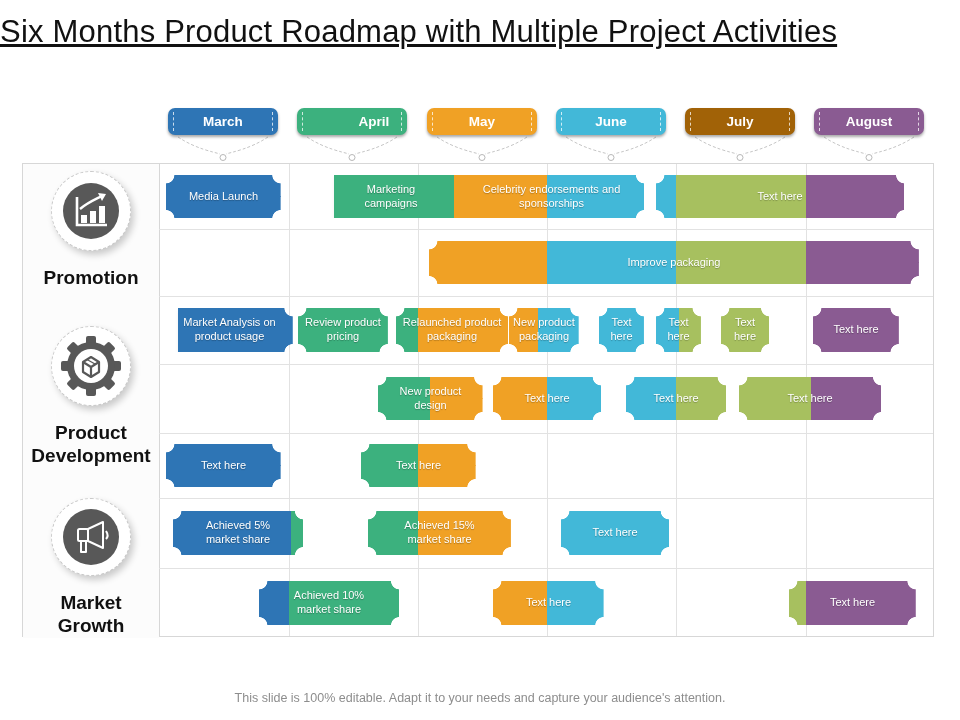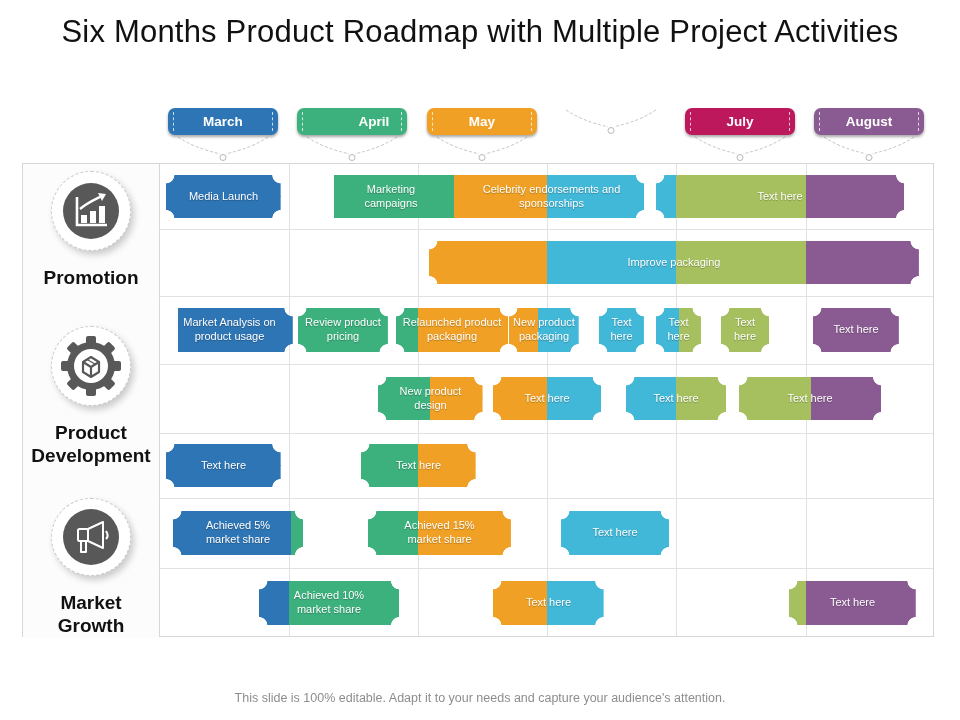--- a/index.html
+++ b/index.html
@@ -1,19 +1,19 @@
 <!DOCTYPE html>
 <html><head>
 <meta charset="utf-8">
 <style>
   html,body{margin:0;padding:0;background:#ffffff;}
   .stage{position:relative;width:960px;height:720px;background:#ffffff;overflow:hidden;
          font-family:"Liberation Sans", sans-serif;}
-  .title{position:absolute;top:14px;left:0;width:100%;text-align:center;margin:0;
-         font-size:31px;font-weight:400;color:#111;letter-spacing:.2px;}
+  .title{position:absolute;top:14px;left:0;width:100%;margin:0;
+         font-size:31px;font-weight:400;color:#111;letter-spacing:.2px;text-decoration:underline;}
   
   .months{position:absolute;top:108px;left:0;width:100%;height:55px;}
   .month{position:absolute;width:110px;top:0;}
   .month:nth-child(1){left:168px}.month:nth-child(2){left:297px}.month:nth-child(3){left:427px}
   .month:nth-child(4){left:556px}.month:nth-child(5){left:685px}.month:nth-child(6){left:814px}
   .tab-head{position:relative;height:27px;border-radius:7px;display:flex;align-items:center;justify-content:center;
             color:#fff;font-size:13.5px;font-weight:bold;box-shadow:0 2px 3px rgba(0,0,0,.35);}
   .tab-head::before,.tab-head::after{content:"";position:absolute;top:4px;bottom:4px;width:0;
             border-left:1px dashed rgba(255,255,255,.75);}
   .tab-head::before{left:5px}.tab-head::after{right:5px}
@@ -84,28 +84,31 @@
       <div class="tab-head" style="background: rgb(240, 161, 37);">
           <span>May</span>
         </div>
       <svg class="tab-tail" width="110" height="26" viewBox="0 0 110 26">
           <path d="M10,1 C28,13 46,16 52,18" fill="none" stroke="#c6c6c6" stroke-dasharray="3,2"></path>
           <path d="M100,1 C82,13 64,16 58,18" fill="none" stroke="#c6c6c6" stroke-dasharray="3,2"></path>
           <circle cx="55" cy="21.5" r="3" fill="#fff" stroke="#b8b8b8"></circle>
         </svg>
     </div>
     <div class="month">
-      <svg class="tab-tail" width="110" height="26" viewBox="0 0 110 26">
-          <path d="M10,1 C28,13 46,16 52,18" fill="none" stroke="#c6c6c6" stroke-dasharray="3,2"></path>
-          <path d="M100,1 C82,13 64,16 58,18" fill="none" stroke="#c6c6c6" stroke-dasharray="3,2"></path>
-          <circle cx="55" cy="21.5" r="3" fill="#fff" stroke="#b8b8b8"></circle>
-        </svg>
-    </div>
-    <div class="month">
-      <div class="tab-head" style="background: #be185d;">
+      <div class="tab-head" style="background: rgb(66, 184, 216);">
+          <span>June</span>
+        </div>
+      <svg class="tab-tail" width="110" height="26" viewBox="0 0 110 26">
+          <path d="M10,1 C28,13 46,16 52,18" fill="none" stroke="#c6c6c6" stroke-dasharray="3,2"></path>
+          <path d="M100,1 C82,13 64,16 58,18" fill="none" stroke="#c6c6c6" stroke-dasharray="3,2"></path>
+          <circle cx="55" cy="21.5" r="3" fill="#fff" stroke="#b8b8b8"></circle>
+        </svg>
+    </div>
+    <div class="month">
+      <div class="tab-head" style="background: #a16207;">
           <span>July</span>
         </div>
       <svg class="tab-tail" width="110" height="26" viewBox="0 0 110 26">
           <path d="M10,1 C28,13 46,16 52,18" fill="none" stroke="#c6c6c6" stroke-dasharray="3,2"></path>
           <path d="M100,1 C82,13 64,16 58,18" fill="none" stroke="#c6c6c6" stroke-dasharray="3,2"></path>
           <circle cx="55" cy="21.5" r="3" fill="#fff" stroke="#b8b8b8"></circle>
         </svg>
     </div>
     <div class="month">
       <div class="tab-head" style="background: rgb(138, 91, 146);">

